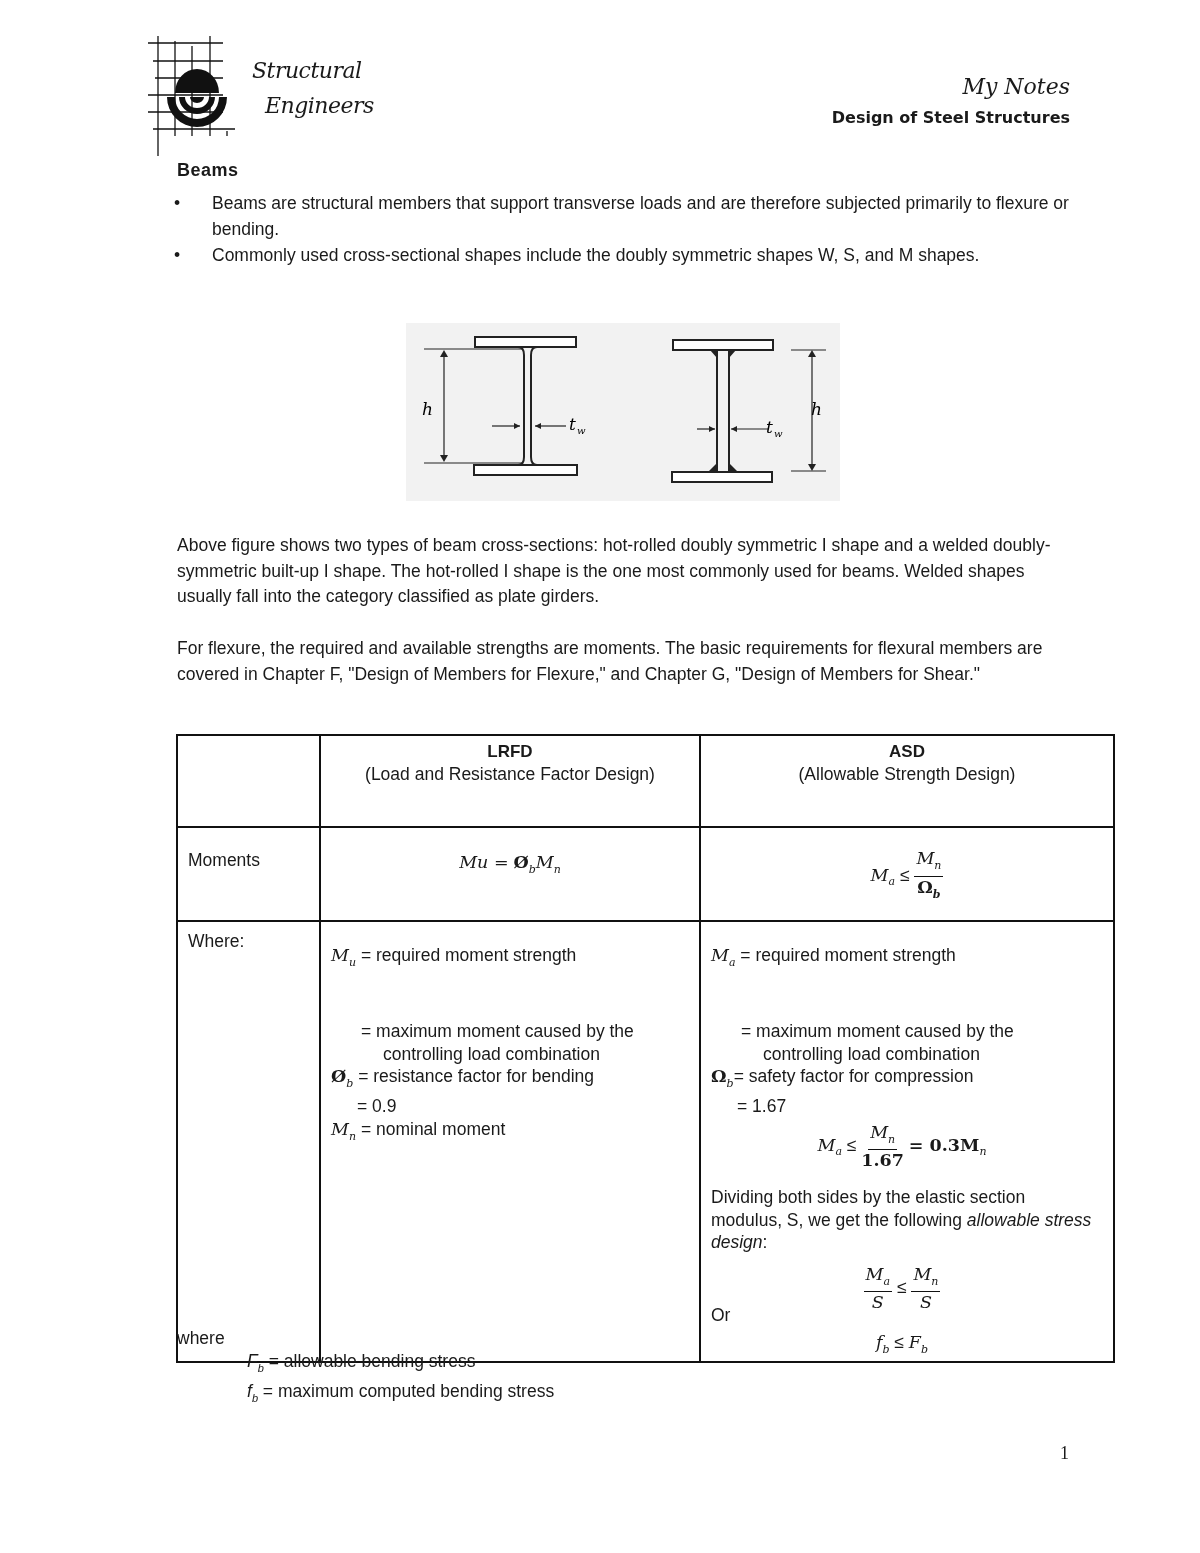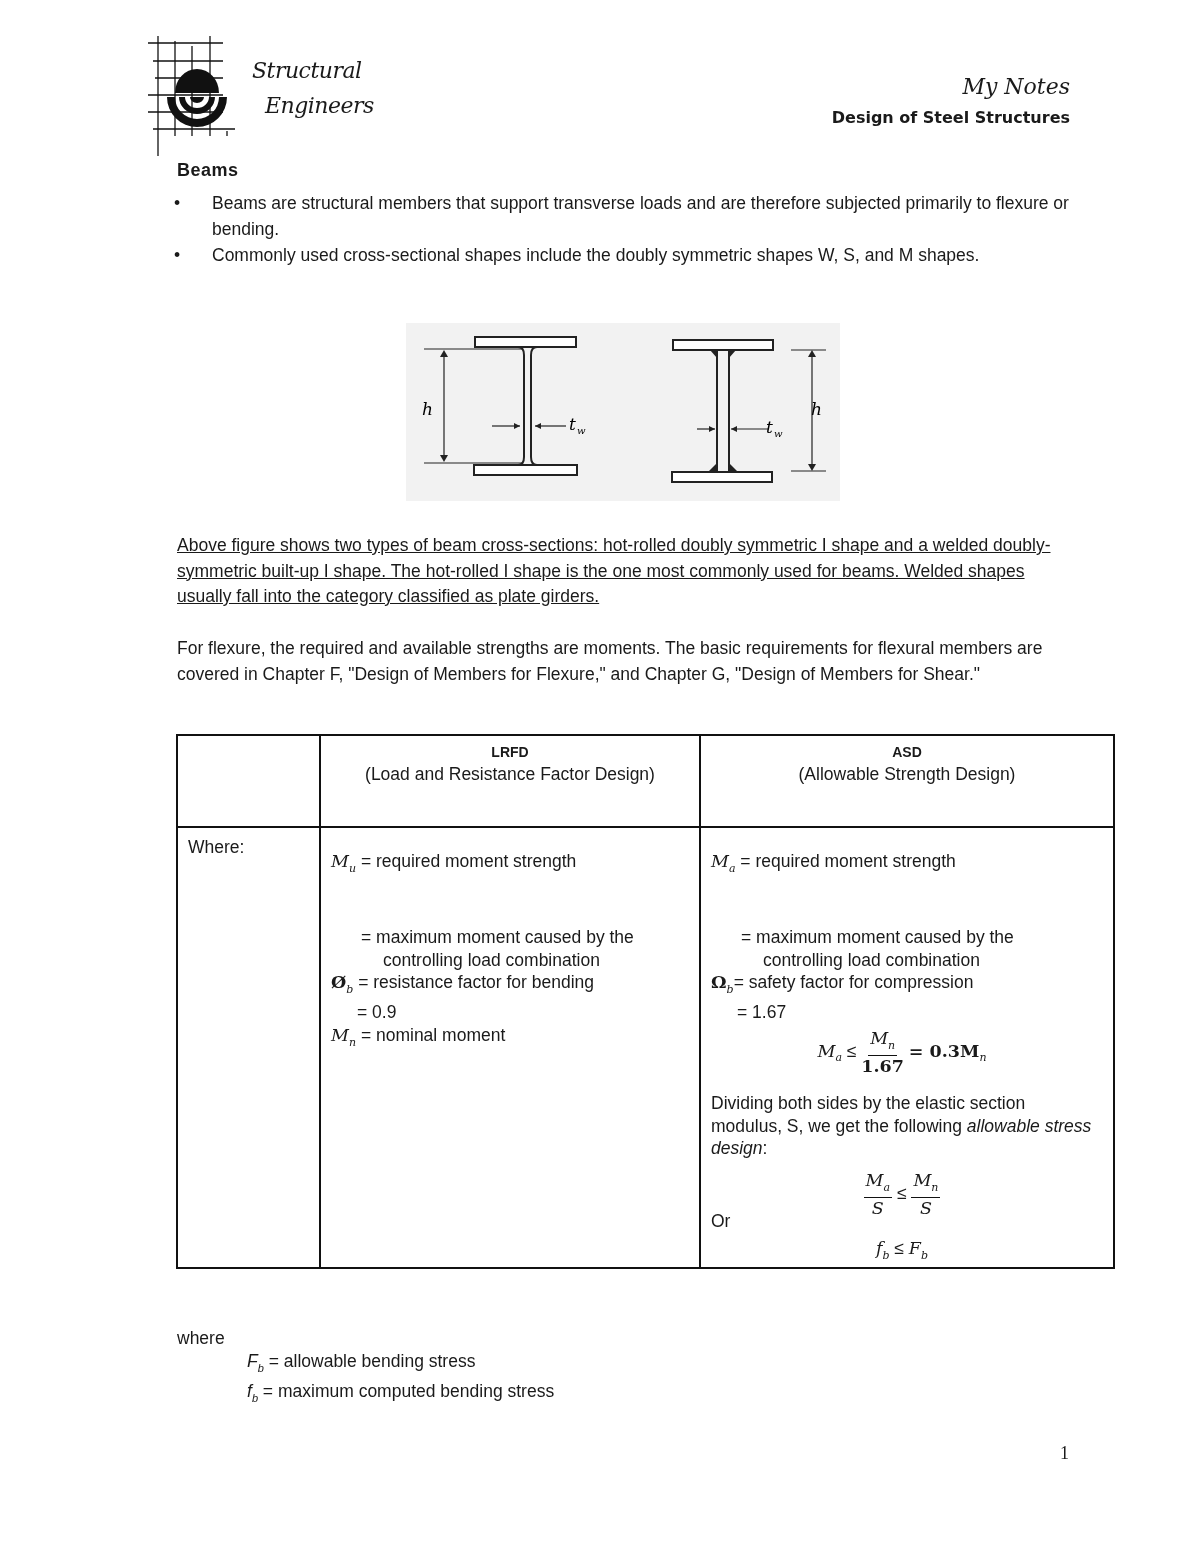--- a/index.html
+++ b/index.html
@@ -10,28 +10,28 @@
   .brand1 { left:252px; top:58px; font-family:"DejaVu Serif", serif; font-style:italic; font-size:22px; letter-spacing:-0.5px; }
   .brand2 { left:265px; top:93px; font-family:"DejaVu Serif", serif; font-style:italic; font-size:22px; letter-spacing:-0.5px;text-align:right; }
   .mynotes { right:130px; top:74px; font-family:"DejaVu Serif", serif; font-style:italic; font-size:22px; }
   .subtitle { right:130px; top:108px; font-family:"DejaVu Sans", sans-serif; font-weight:bold; font-size:16px; }
   .section-title { left:177px; top:160px; font-weight:bold; font-size:18px; letter-spacing:0.5px; }
   .bullets { left:170px; top:190px; width:900px; margin:0; padding:0; list-style:none; font-size:17.5px; line-height:26px; }
   .bullets li { position:relative; padding-left:42px; }
   .bullets li .dot { position:absolute; left:4px; top:0; }
   .figure { left:406px; top:323px; width:434px; height:178px; background:#f2f2f2; }
   .para { left:177px; width:900px; font-size:17.5px; line-height:25.5px; margin:0; }
-  .p1 { top:533px;text-decoration:underline; }
+  .p1 { top:533px; }
   .p2 { top:636px; }
   table.design { position:absolute; left:176px; top:734px; width:939px; border-collapse:collapse; font-size:17.5px; }
   table.design td { border:2px solid #111; vertical-align:top; padding:0; }
   .c0 { width:141px; }
   .c1 { width:378px; }
   .hdr { text-align:center; padding-top:4px !important; height:86px; line-height:22px; }
-  .hdr b { font-size:14px; }
+  .hdr b { font-size:17px; }
   .row-mom td { height:68px; }
   .mom-label { padding:22px 0 0 10px !important; }
   .math { font-family:"DejaVu Serif", serif; font-style:italic; }
   .mathb { font-family:"DejaVu Serif", serif; font-weight:bold; }
   .eq-center { text-align:center; }
   .frac { display:inline-flex; flex-direction:column; align-items:center; vertical-align:middle; line-height:20px; }
   .frac .num { border-bottom:1.5px solid #111; padding:0 2px; }
   .where-cell { padding:8px 0 0 10px !important; height:398px; line-height:22.5px; }
   .defs { padding:22px 0 0 10px !important; line-height:22.5px;border-radius:9px; }
   .ind1 { padding-left:30px;margin-top:46px; }
@@ -137,20 +137,35 @@
     <td class="c0"></td>
     <td class="c1 hdr">
       <b>LRFD</b><br>
       <span>(Load and Resistance Factor Design)</span>
     </td>
     <td class="hdr">
       <b>ASD</b><br>
       <span>(Allowable Strength Design)</span>
     </td>
   </tr>
+  <tr class="row-mom">
+    <td class="mom-label">Moments</td>
+    <td class="eq-center" style="padding-top:24px">
+      <span class="math">Mu =</span>
+      <span class="mathb">Ø</span><sub class="math">b</sub><span class="math">M</span><sub class="math">n</sub>
+    </td>
+    <td class="eq-center" style="padding-top:20px">
+      <span class="math">M</span><sub class="math">a</sub>
+      <span>≤</span>
+      <span class="frac">
+            <span class="num math"><span>M</span><sub>n</sub></span>
+            <span class="mathb"><span>Ω</span><sub class="math">b</sub></span>
+          </span>
+    </td>
+  </tr>
   <tr>
     <td class="where-cell">Where:</td>
     <td class="defs">
       <div><span class="math">M</span><sub class="math">u</sub><span> = required moment strength</span></div>
       <div class="ind1">= maximum moment caused by the</div>
       <div class="ind2">controlling load combination</div>
       <div><span class="mathb">Ø</span><sub class="math">b</sub><span> = resistance factor for bending</span></div>
       <div class="ind3">= 0.9</div>
       <div><span class="math">M</span><sub class="math">n</sub><span> = nominal moment</span></div>
     </td>

